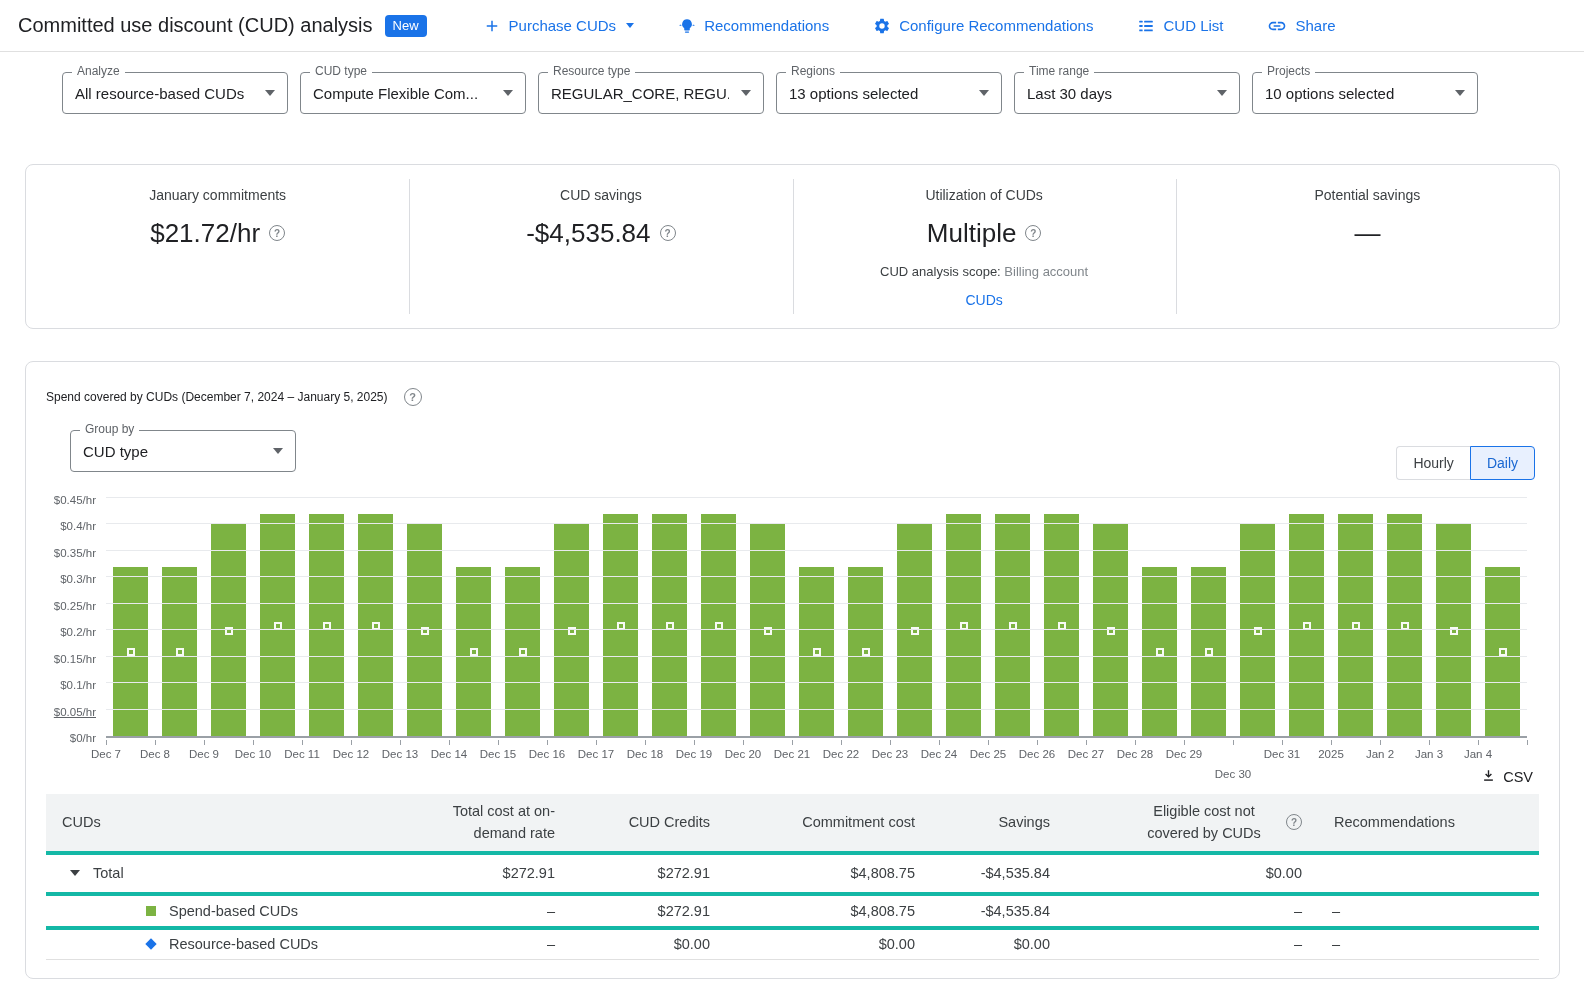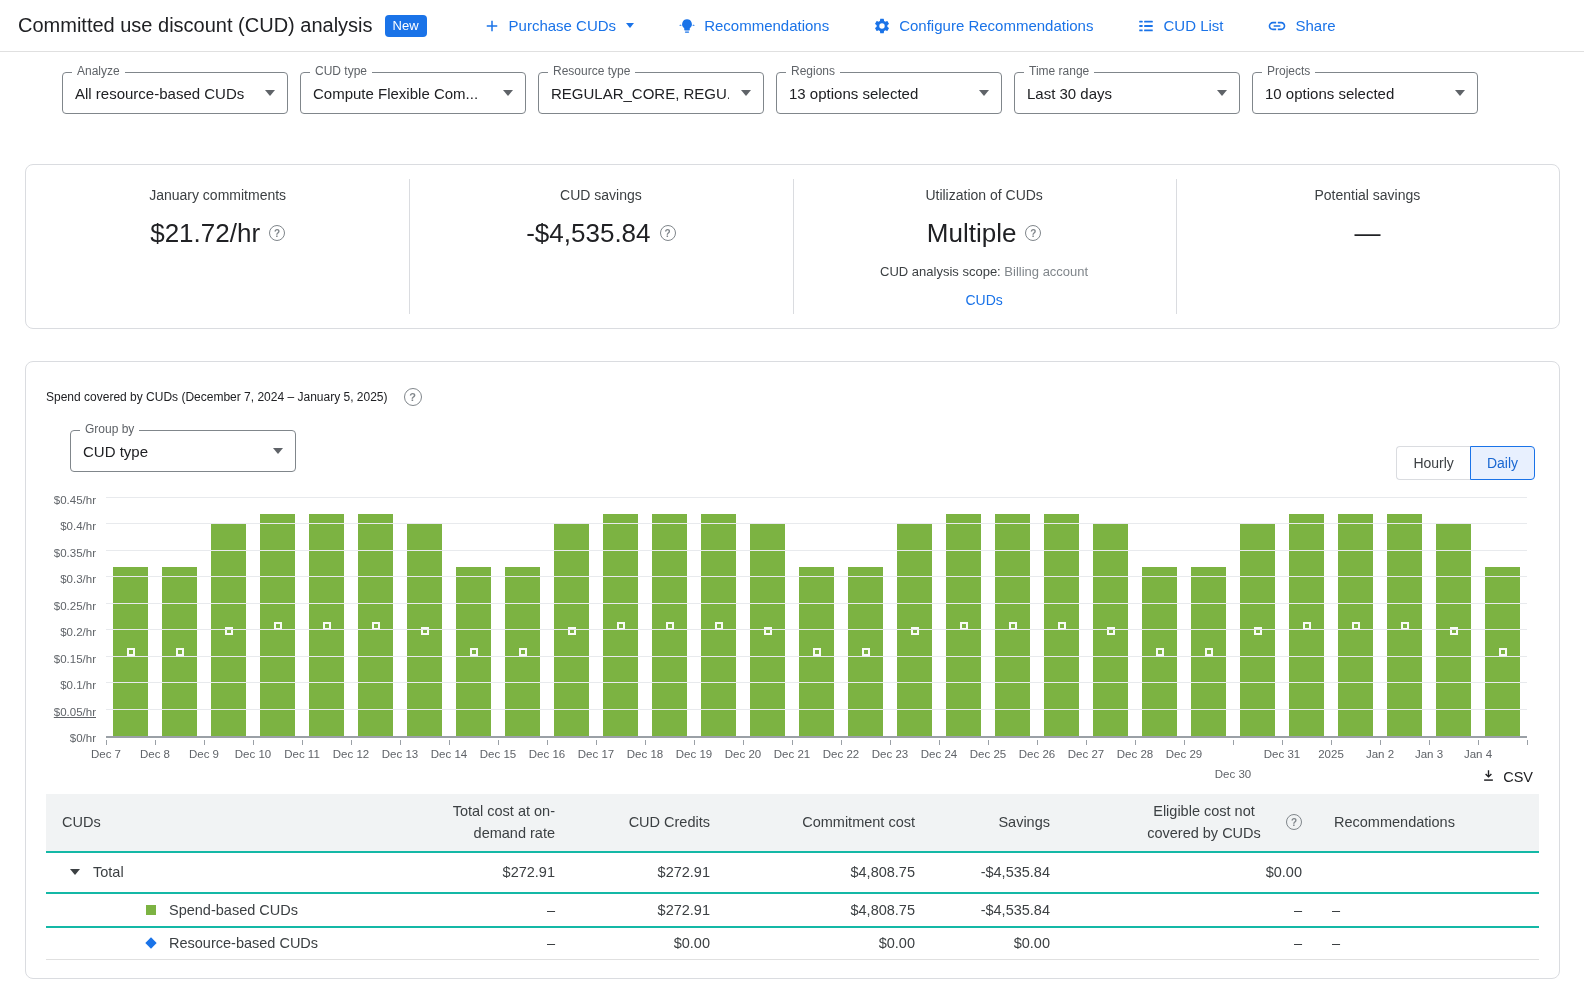--- a/index.html
+++ b/index.html
@@ -65,21 +65,21 @@
 
   
   .table { margin-top:6px; }
   .trow { display:grid; grid-template-columns:329px 196px 155px 205px 135px 252px 1fr; align-items:center; }
   .thead { background:#f1f3f4; min-height:52px; font-size:14.5px; color:#3c4043; }
   .th { padding:6px 16px; text-align:right; }
   .th.left { text-align:left; }
   .th-wrap { display:inline-block; width:122px; text-align:right; line-height:1.55; vertical-align:middle; }
   .th-flex { display:flex; justify-content:flex-end; align-items:center; gap:6px; }
   .th-flex .th-wrap { width:152px;text-align:center; }
-  .tr { min-height:34px; border-top:2px solid #14b8a6; font-size:14.5px; color:#3c4043; }
+  .tr { min-height:34px; border-top:4px solid #14b8a6; font-size:14.5px; color:#3c4043; }
   .tr.total { min-height:41px; }
   .tr.last { border-bottom:1px solid #e0e0e0; }
   .td { padding:4px 16px; text-align:right; white-space:nowrap; }
   .td.left { text-align:left; padding-left:14px; }
   .labelcell { display:flex; align-items:center; gap:13px; padding:4px 0; }
   .ind0 { padding-left:24px; }
   .ind1 { padding-left:100px; }
   .tri { width:0; height:0; border-left:5px solid transparent; border-right:5px solid transparent; border-top:6px solid #3c4043; cursor:pointer; flex:none; }
   .sq { width:10px; height:10px; background:#7cb342; flex:none; }
   .dia { width:8px; height:8px; background:#1a73e8; transform:rotate(45deg); flex:none; margin:0 1px; }

